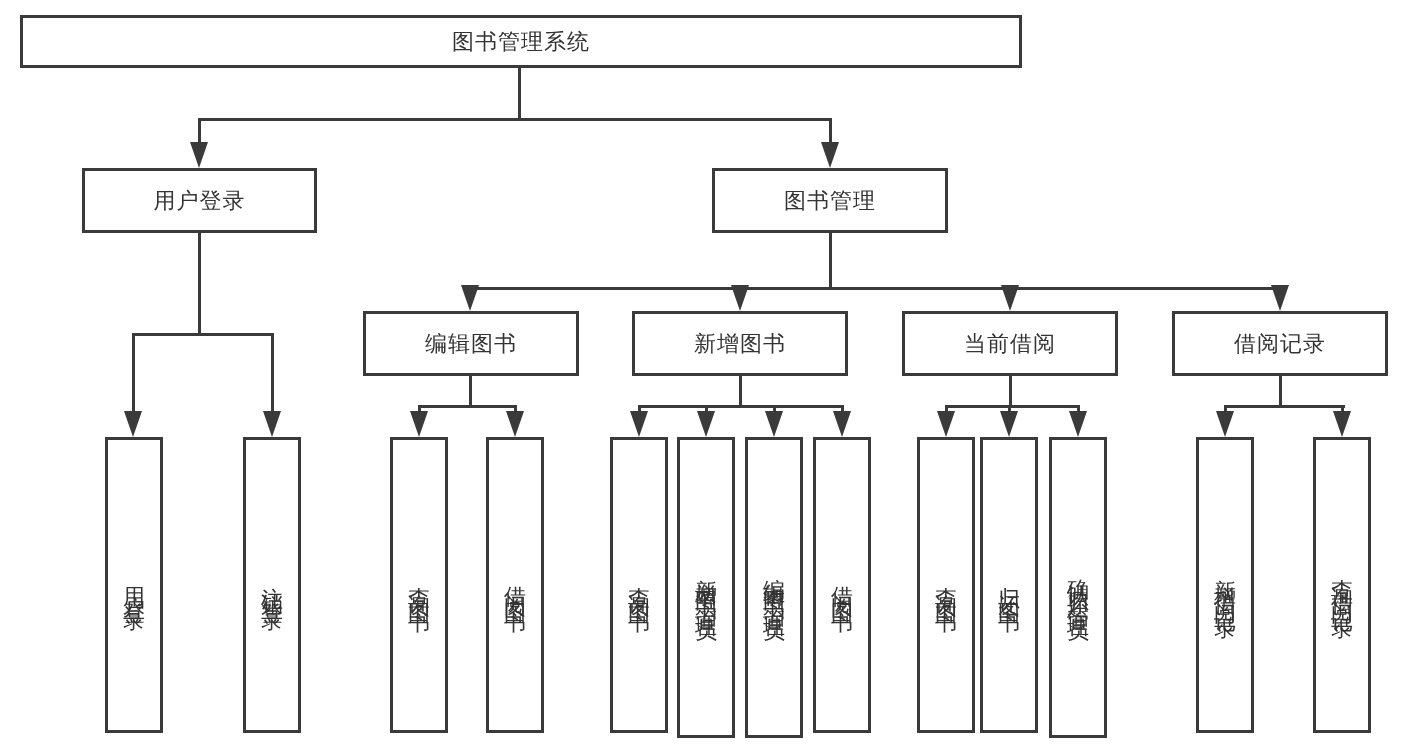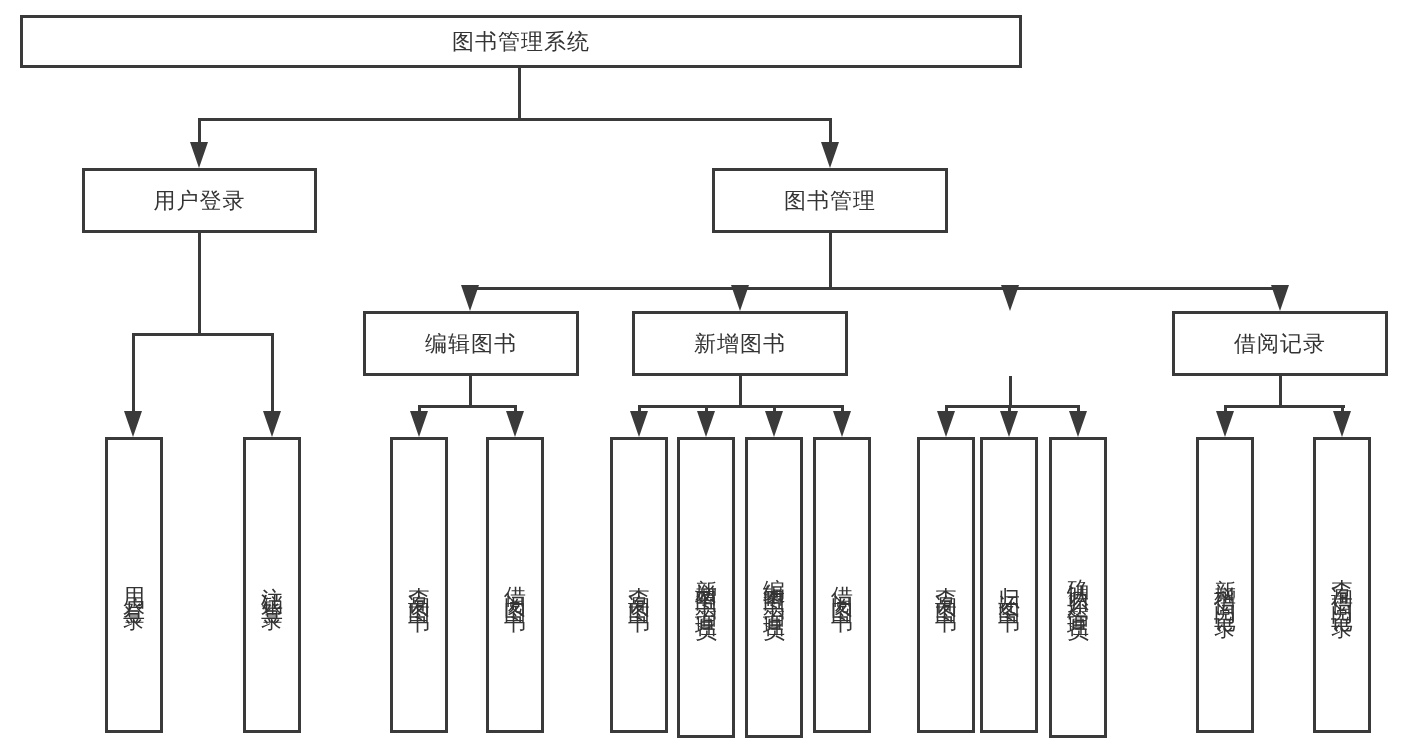--- a/index.html
+++ b/index.html
@@ -80,20 +80,21 @@
   <div class="line" style="left:1341px;top:405px;width:3px;height:9px"></div>
   <div class="arrow" style="left:1333px;top:411px"></div>
 
   <div class="hbox" style="left:20px;top:15px;width:1002px;height:53px">图书管理系统</div>
 
   <div class="hbox" style="left:82px;top:168px;width:235px;height:65px">用户登录</div>
   <div class="hbox" style="left:712px;top:168px;width:236px;height:65px">图书管理</div>
 
   <div class="hbox" style="left:363px;top:311px;width:216px;height:65px">编辑图书</div>
   <div class="hbox" style="left:632px;top:311px;width:216px;height:65px">新增图书</div>
+  <div class="hbox" style="left:902px;top:311px;width:216px;height:65px">当前借阅</div>
   <div class="hbox" style="left:1172px;top:311px;width:216px;height:65px">借阅记录</div>
 
   <div class="vbox" style="left:105px;top:437px;width:58px;height:296px">用户登录</div>
   <div class="vbox" style="left:243px;top:437px;width:58px;height:296px">注销登录</div>
 
   <div class="vbox" style="left:390px;top:437px;width:58px;height:296px">查询图书</div>
   <div class="vbox" style="left:486px;top:437px;width:58px;height:296px">借阅图书</div>
 
   <div class="vbox" style="left:610px;top:437px;width:58px;height:296px">查询图书</div>
   <div class="vbox" style="left:677px;top:437px;width:58px;height:301px;letter-spacing:6px">新增图书（管理员）</div>

